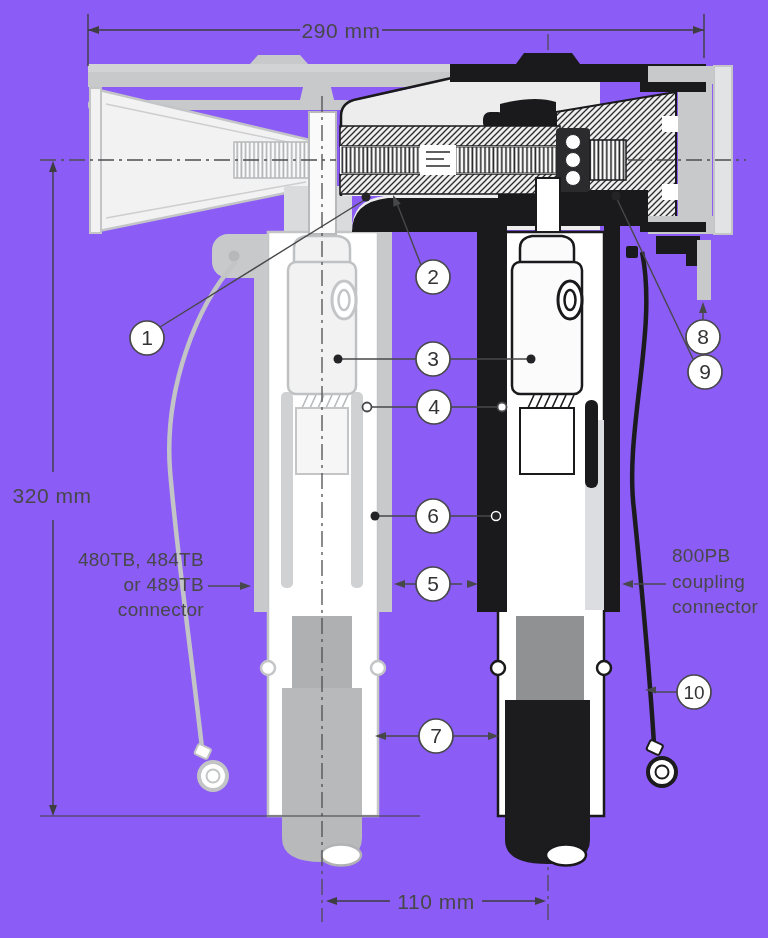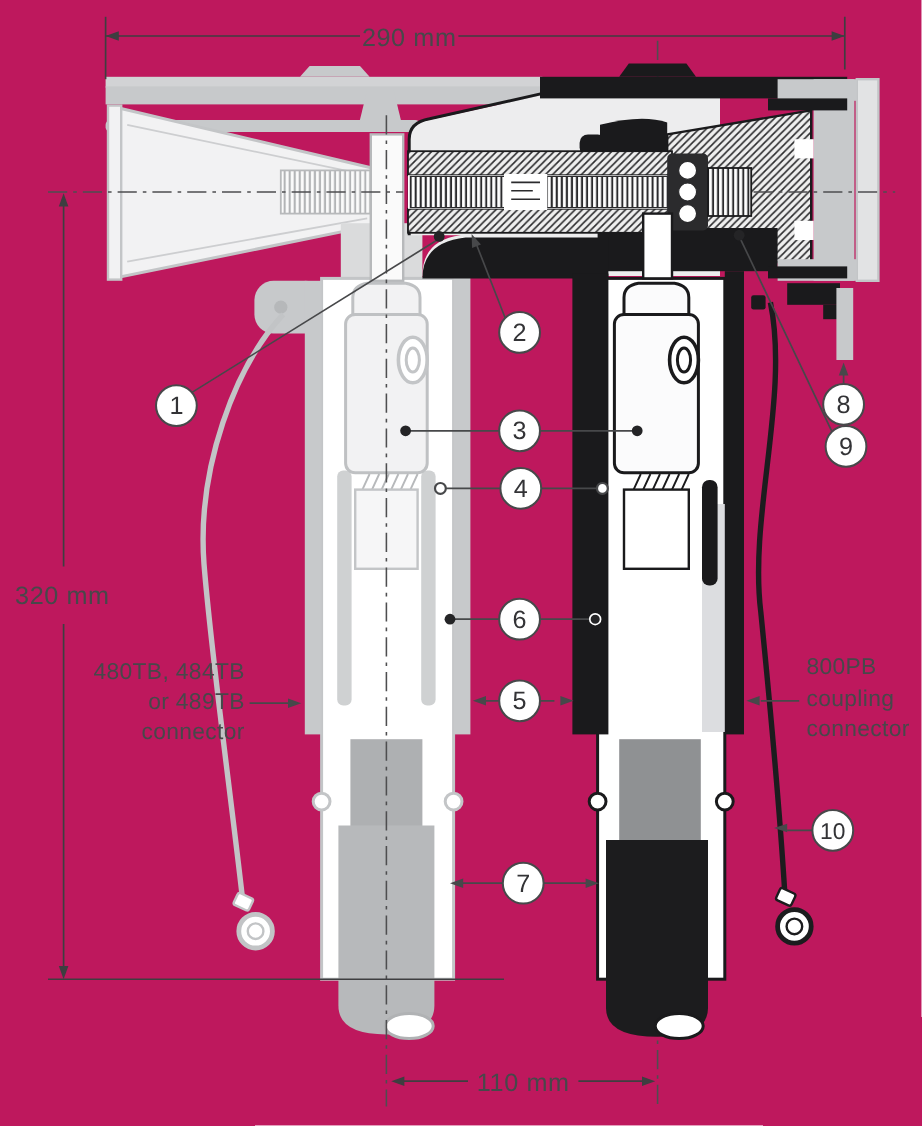--- a/index.html
+++ b/index.html
@@ -1,16 +1,16 @@
 <!DOCTYPE html>
 <html><head>
 <meta charset="utf-8">
 <style>
   html,body{margin:0;padding:0;background:#ffffff;}
-  .stage{width:768px;height:938px;position:relative;background:#be185d;overflow:hidden;
+  .stage{width:768px;height:938px;position:relative;background:#8b5cf6;overflow:hidden;
          font-family:"Liberation Sans", sans-serif;}
   svg text{font-family:"Liberation Sans", sans-serif;fill:#47484a;}
   .dim-text{font-size:21px;letter-spacing:0.5px;}
   .lbl-text{font-size:19px;letter-spacing:0.3px;}
   .co-num{font-size:21px;fill:#333336;}
 </style>
 </head>
 <body>
 
 <div class="stage">

